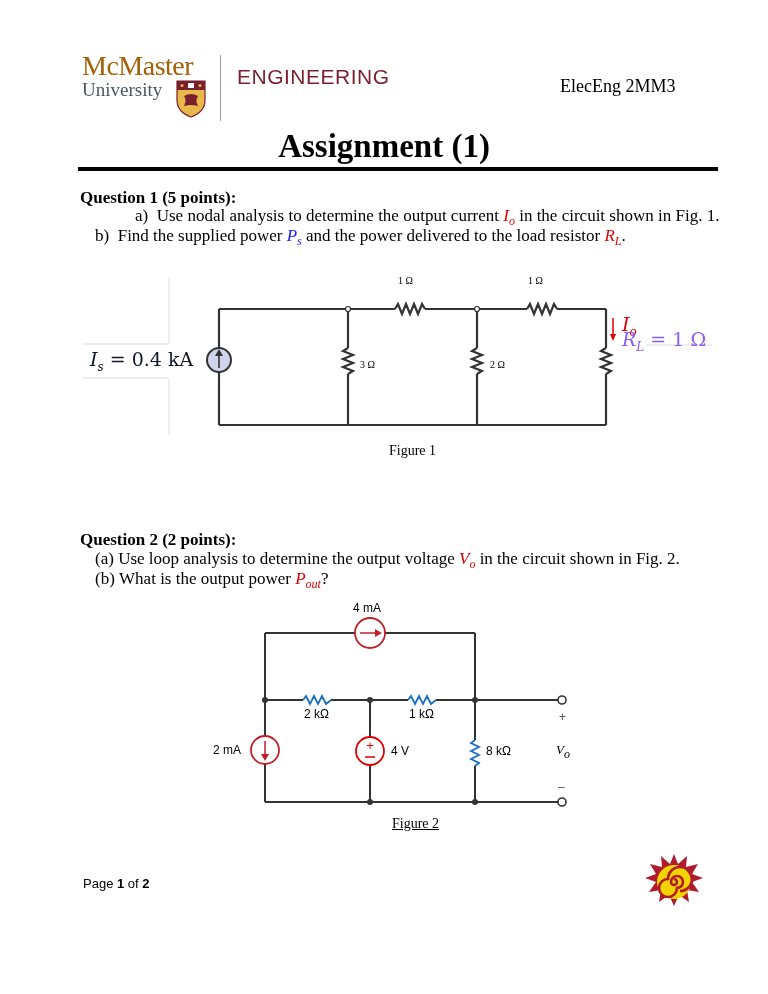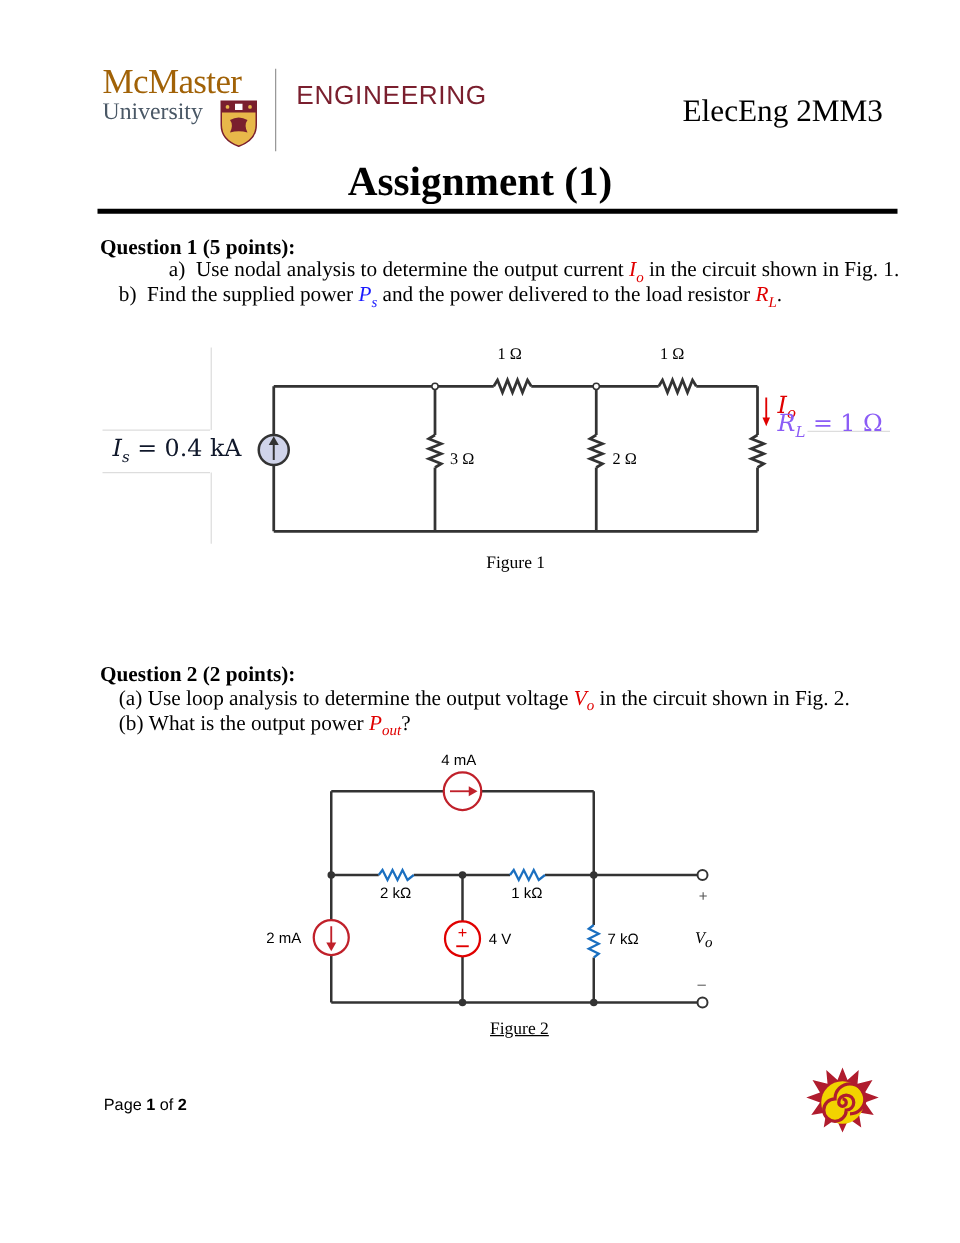--- a/index.html
+++ b/index.html
@@ -3,30 +3,30 @@
 <meta charset="utf-8">
 <style>
   html,body{margin:0;padding:0;background:#fff;}
   body{width:768px;height:994px;position:relative;overflow:hidden;font-family:"Liberation Serif",serif;color:#000;}
   .abs{position:absolute;}
   .mc-name{left:82px;top:52px;font-family:"Liberation Serif",serif;font-size:28px;color:#a16207;letter-spacing:-0.5px;line-height:28px;}
   .mc-uni{left:82px;top:80px;font-family:"Liberation Serif",serif;font-size:19px;color:#4a5866;line-height:20px;}
   .crest{left:176px;top:80px;width:30px;height:38px;}
   .vdiv{left:220px;top:55px;width:1px;height:66px;background:#999;}
   .eng{left:237px;top:65px;font-family:"Liberation Sans",sans-serif;font-size:21px;color:#7a1f2e;letter-spacing:0.5px;}
-  .course{left:546px;top:76px;font-size:25px;}
+  .course{left:560px;top:76px;font-size:18px;}
   .title{left:0;width:768px;top:128px;text-align:center;font-size:33px;font-weight:bold;color:#000000;}
   .rule{left:78px;top:167px;width:640px;height:4px;background:#000;}
   .qhead{left:80px;font-size:17px;font-weight:bold;}
   .qline{left:95px;font-size:17px;white-space:nowrap;}
   .red{color:#e00000;font-style:italic;}
   .blue{color:#1a1aff;font-style:italic;}
   sub{font-size:12px;}
   .fig-cap{font-size:14px;}
-  .cl{font-family:"Liberation Serif",serif;font-size:13px;}
+  .cl{font-family:"Liberation Serif",serif;font-size:10px;}
   .cs{font-family:"Liberation Sans",sans-serif;font-size:12px;}
   .page{left:83px;top:876px;font-family:"Liberation Sans",sans-serif;font-size:13px;}
 </style>
 </head>
 <body>
 
 <div class="abs mc-name">McMaster</div>
 <div class="abs mc-uni">University</div>
 <svg class="abs crest" viewBox="0 0 30 38">
   <path d="M1 1 H29 V20 Q29 32 15 37 Q1 32 1 20 Z" fill="#e8b84a" stroke="#7a1f2e" stroke-width="1.2"></path>
@@ -145,21 +145,21 @@
       <circle cx="370" cy="202" r="3"></circle>
     <circle cx="475" cy="202" r="3"></circle>
   </g>
   <circle cx="562" cy="100" r="4" fill="#fff" stroke="#333" stroke-width="1.6"></circle>
   <circle cx="562" cy="202" r="4" fill="#fff" stroke="#333" stroke-width="1.6"></circle>
 </svg>
 <div class="abs cs" style="left:353px;top:601px;">4 mA</div>
 <div class="abs cs" style="left:213px;top:743px;">2 mA</div>
 <div class="abs cs" style="left:304px;top:707px;">2 kΩ</div>
 <div class="abs cs" style="left:409px;top:707px;">1 kΩ</div>
-<div class="abs cs" style="left:486px;top:744px;">7 kΩ</div>
+<div class="abs cs" style="left:486px;top:744px;">8 kΩ</div>
 <div class="abs cs" style="left:391px;top:744px;">4 V</div>
 <div class="abs cs" style="left:559px;top:710px;color:#555;">+</div>
 <div class="abs" style="left:556px;top:742px;font-size:13px;font-style:italic;"><span>V</span><sub>o</sub></div>
 <div class="abs cs" style="left:558px;top:780px;color:#555;">–</div>
 <div class="abs fig-cap" style="left:392px;top:816px;text-decoration:underline;">Figure 2</div>
 
 <div class="abs page"><span>Page </span><b>1</b><span> of </span><b>2</b></div>
 <svg class="abs" style="left:643px;top:850px;" width="62" height="60" viewBox="0 0 62 60">
   <g fill="#b01c2e">
     <path d="M31 4 L35 14 L44 6 L43 17 L55 14 L49 24 L60 28 L49 32 L56 42 L44 40 L46 52 L36 45 L31 56 L26 45 L16 52 L18 40 L6 42 L13 32 L2 28 L13 24 L7 14 L19 17 L18 6 L27 14 Z"></path>

